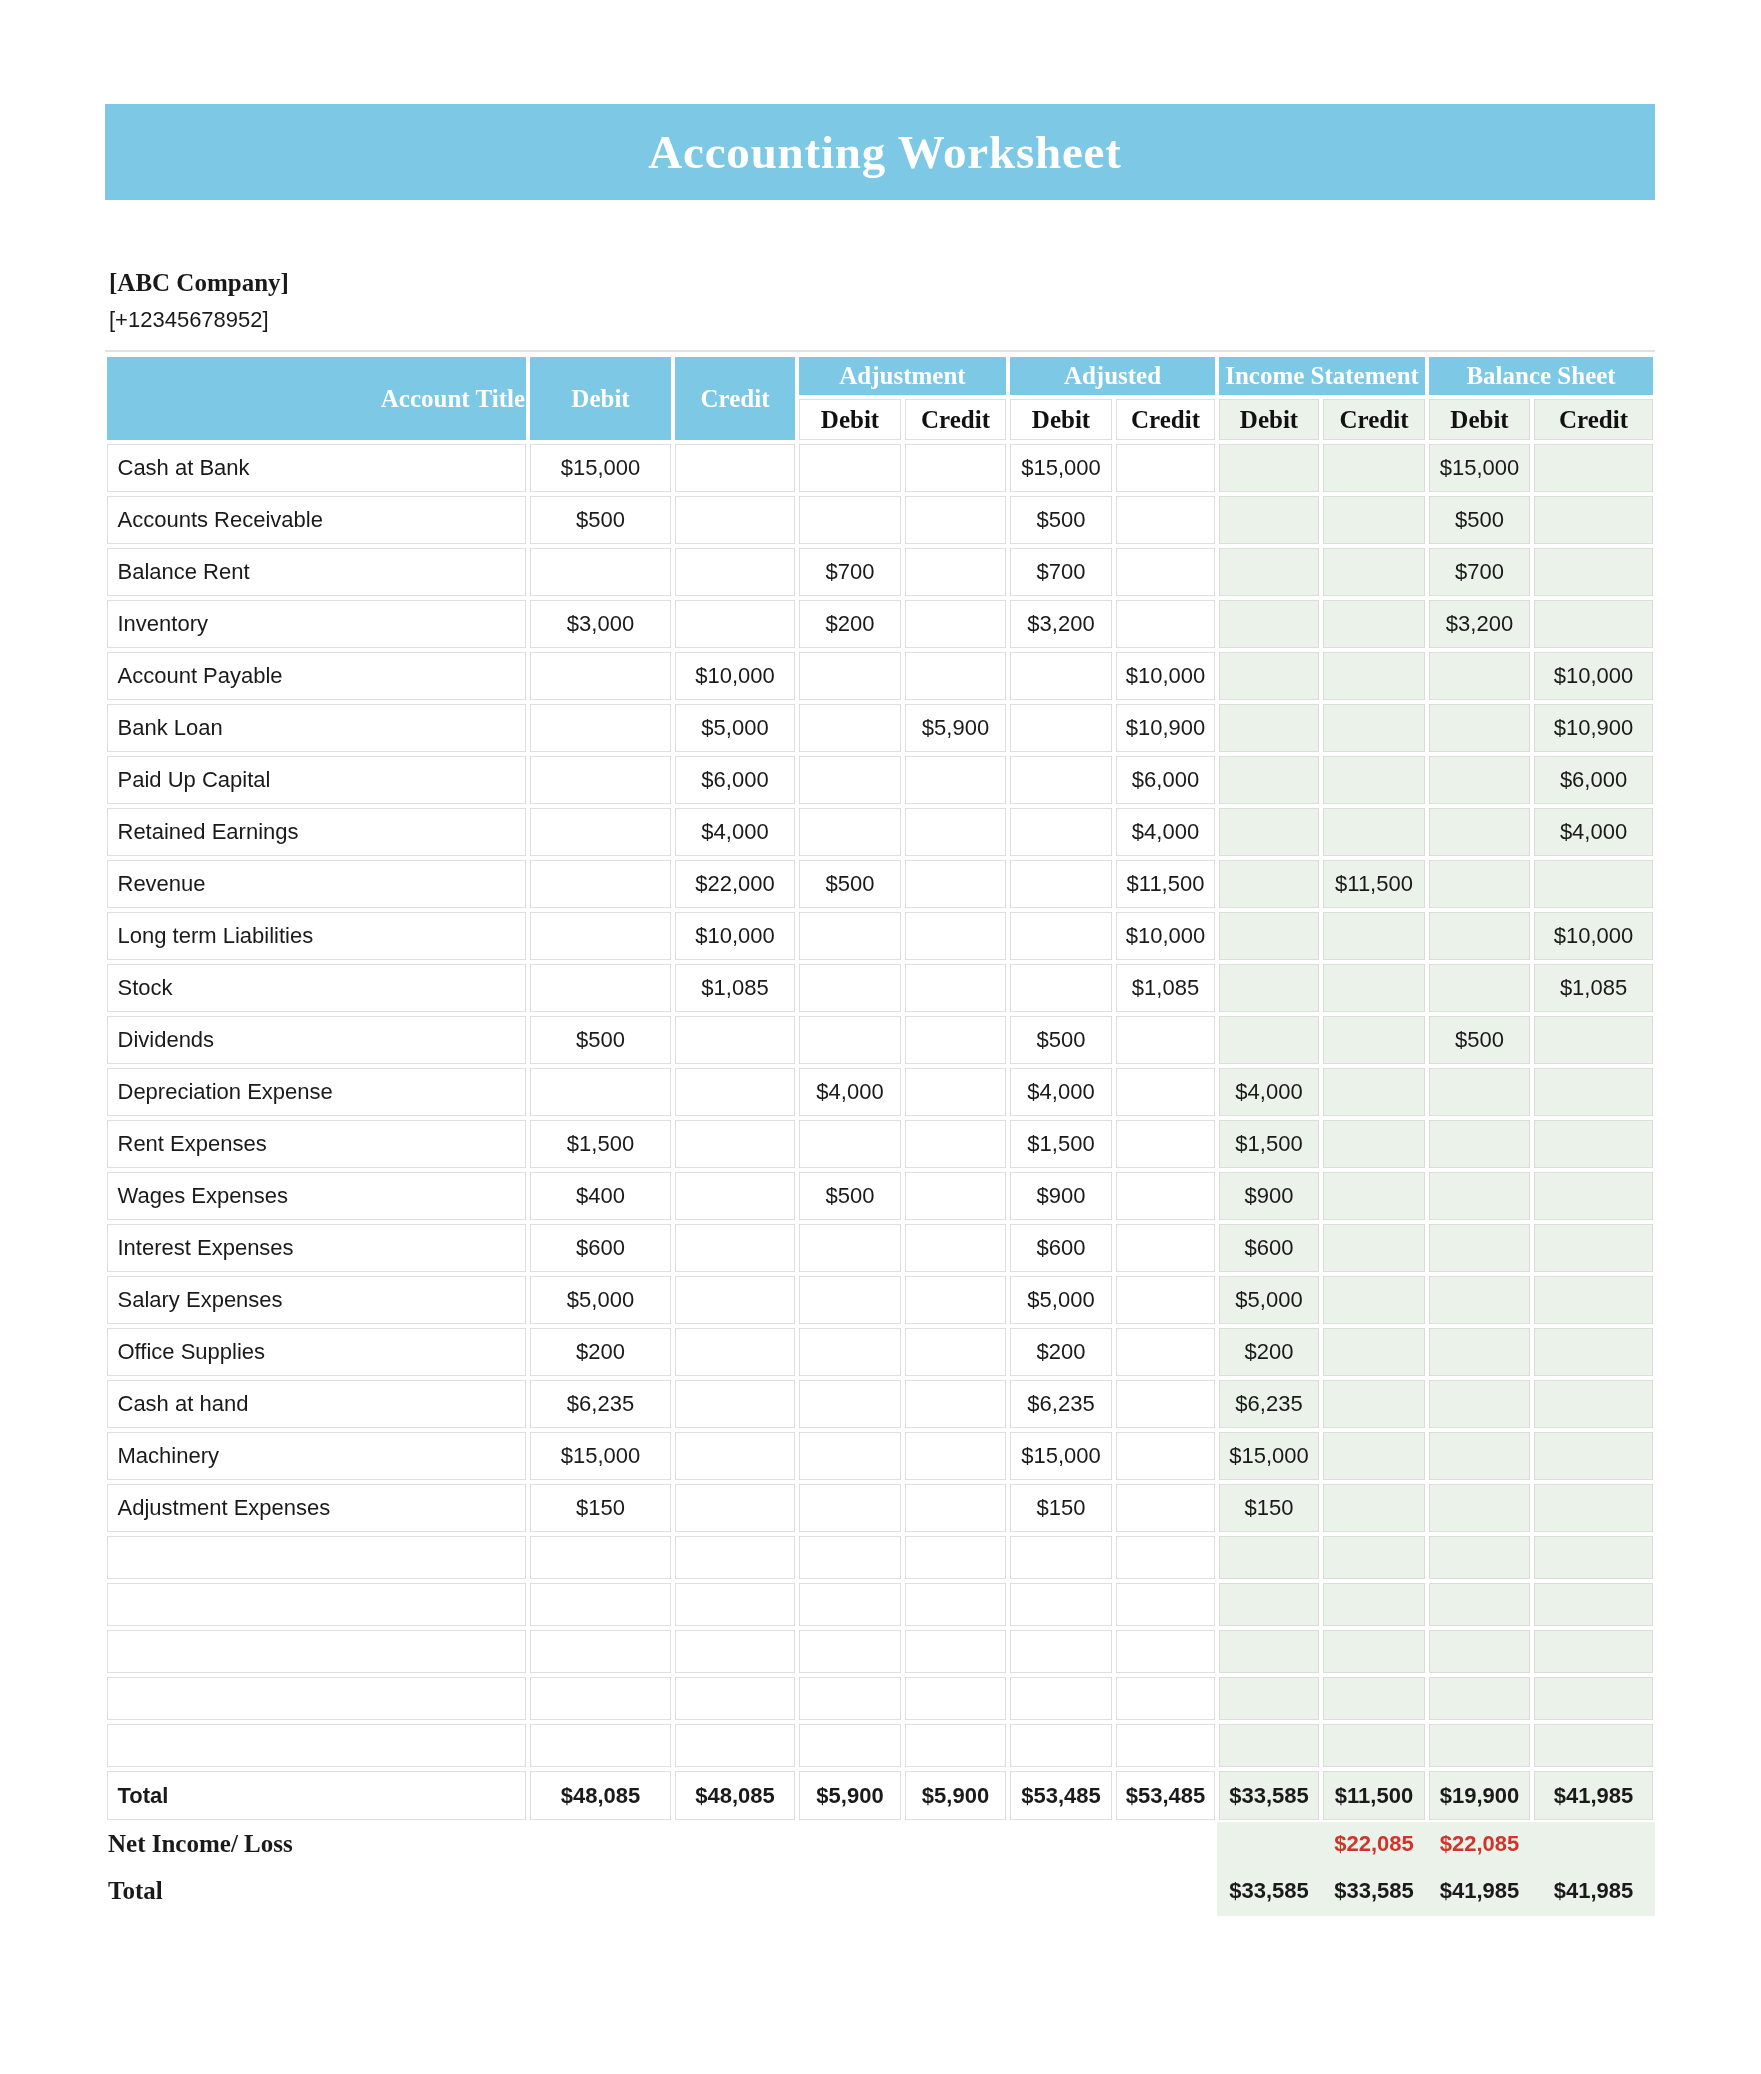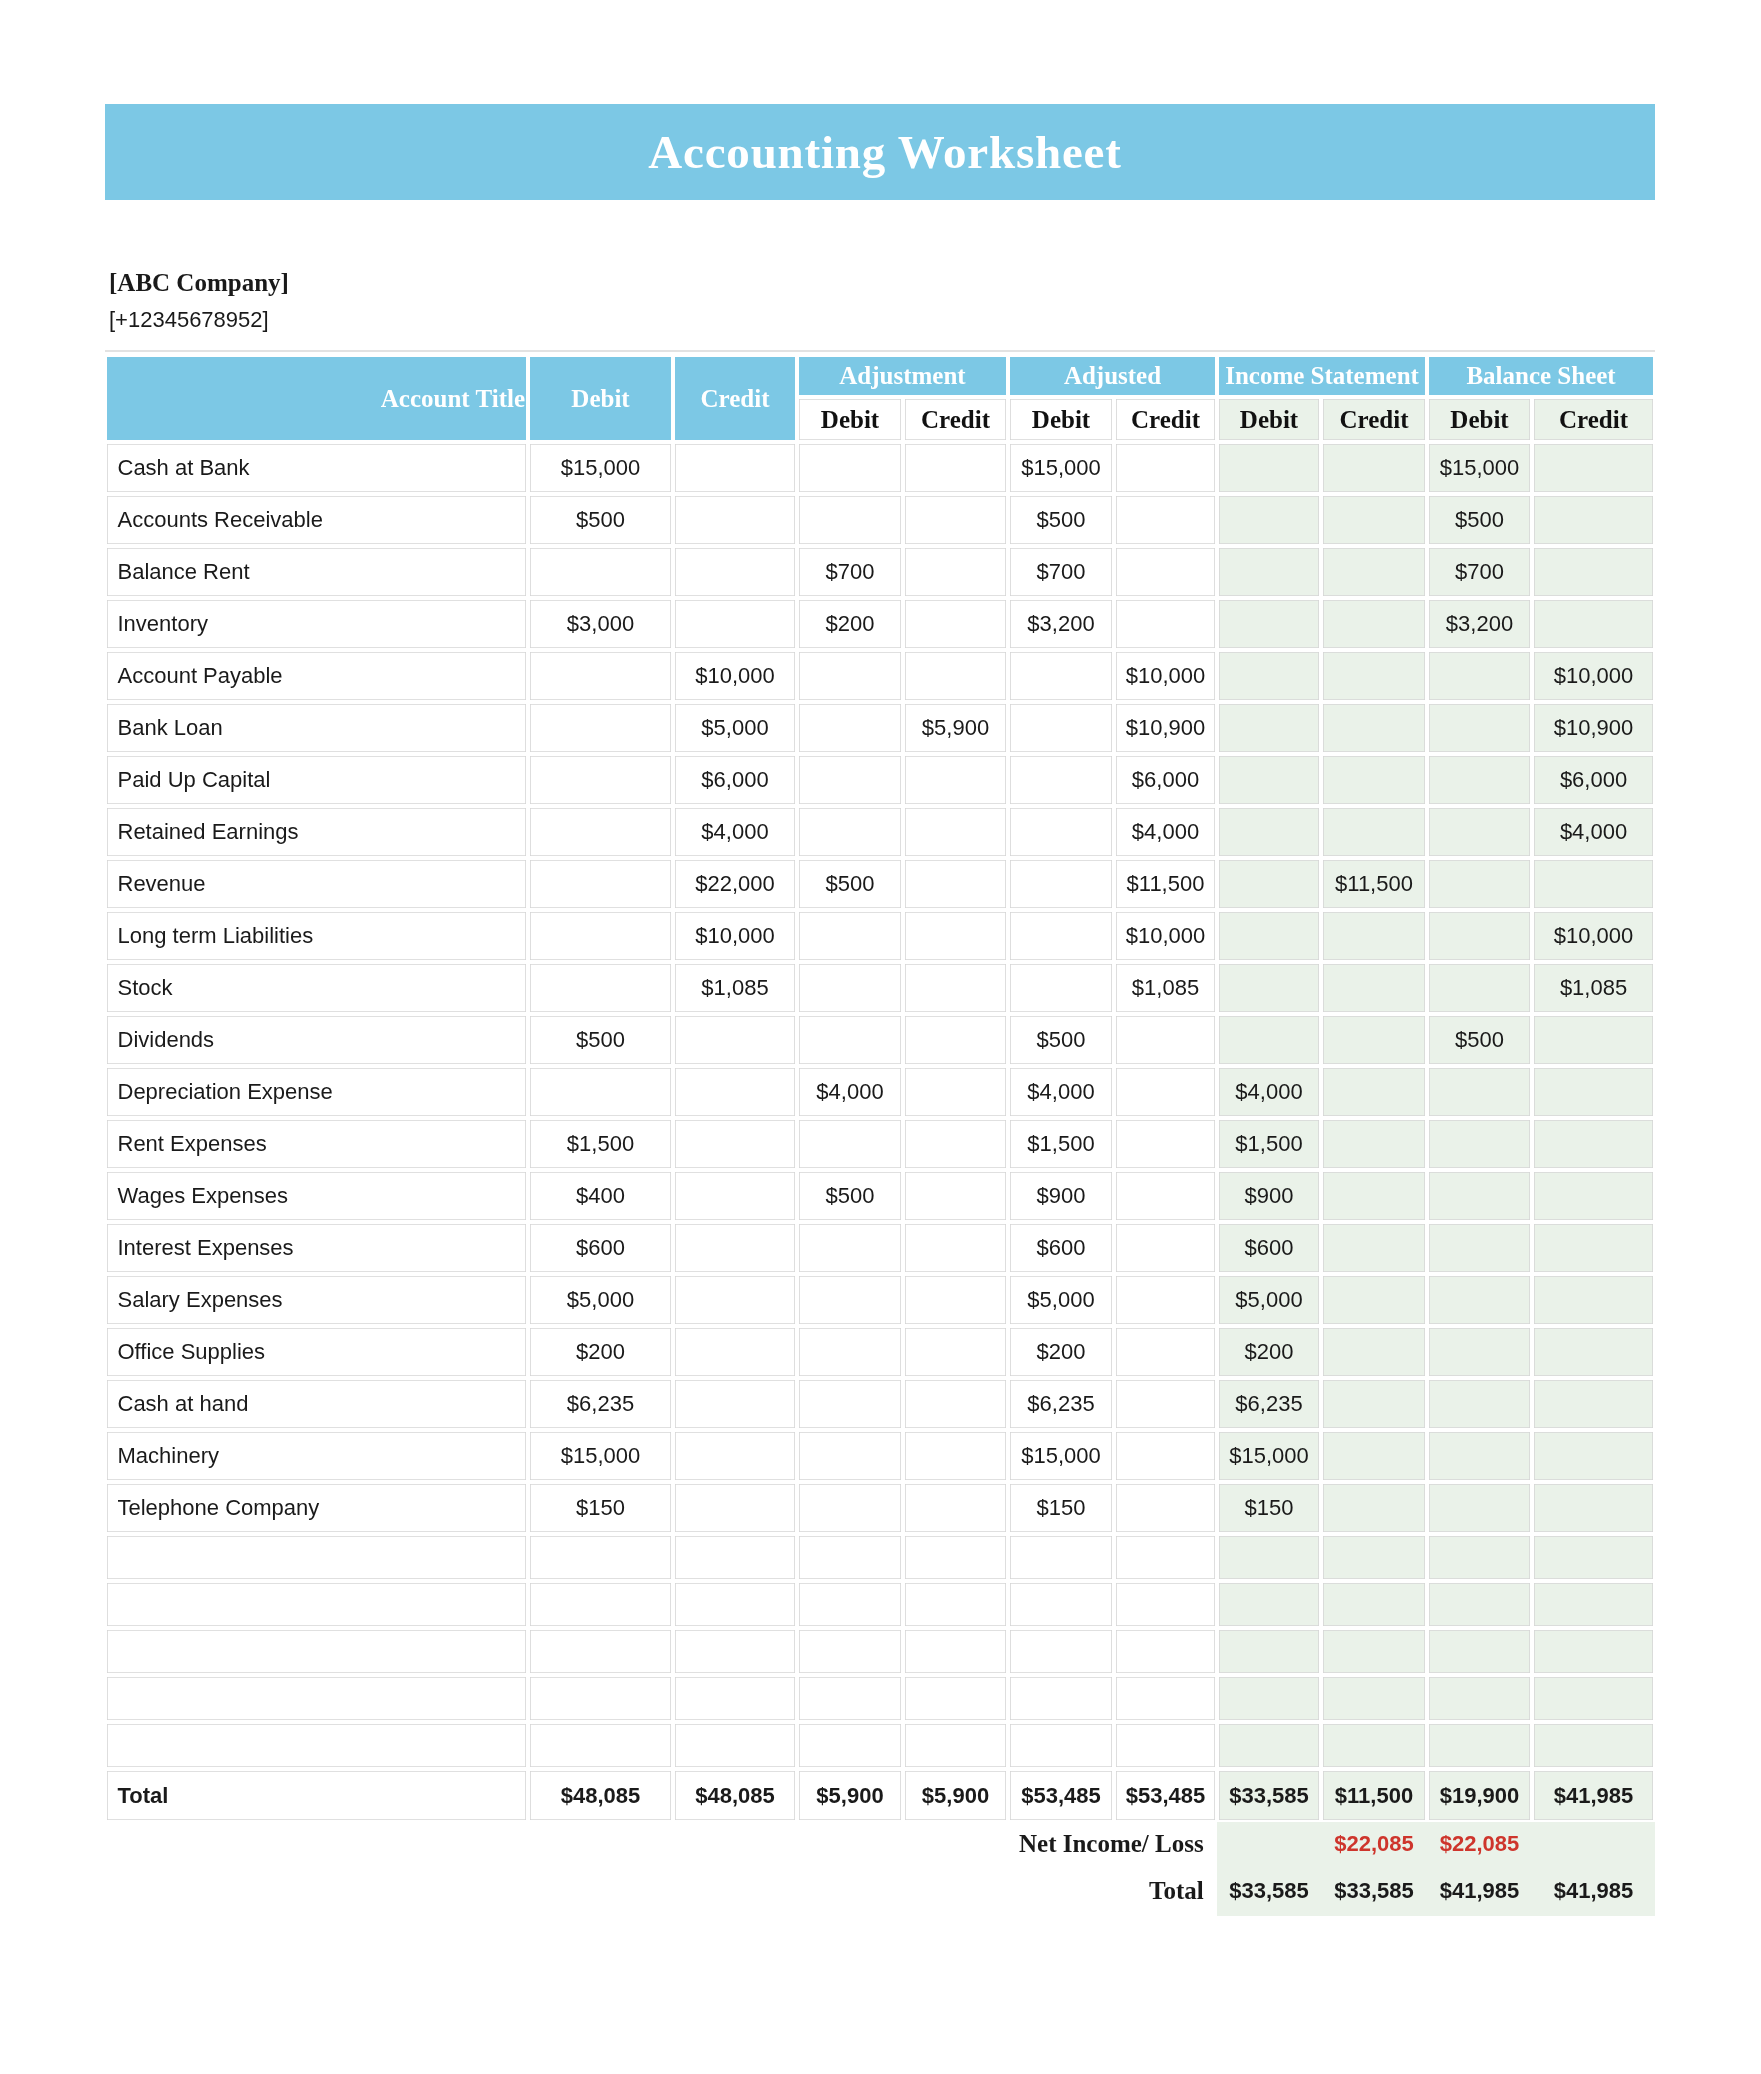--- a/index.html
+++ b/index.html
@@ -54,21 +54,21 @@
   thead tr.sub-row{height:45px;}
   tr.data-row{height:52px;}
   tr.empty-row{height:47px;}
   tr.total-row{height:53px;}
   tr.footer-row{height:44px;}
   tr.footer-row.final{height:50px;}
 
   
   .footer-label{background:transparent;border:2.4px solid transparent;box-shadow:none;
                 font-family:"Liberation Serif","DejaVu Serif",serif;
-                font-size:25px;font-weight:bold;text-align:right;padding-right:11.3px;}
+                font-size:25px;font-weight:bold;padding-right:11.3px;}
   .fgreen{background:var(--green);border:2.4px solid var(--green);box-shadow:none;
           font-size:22px;text-align:center;font-weight:bold;}
   .fgreen.red{color:var(--red);}
 </style>
 </head>
 <body>
 
 <div class="page">
 
   <header class="banner">
@@ -372,21 +372,21 @@
           <td class="cell"></td>
           <td class="cell"></td>
           <td class="cell">$15,000</td>
           <td class="cell"></td>
           <td class="cell green">$15,000</td>
           <td class="cell green"></td>
           <td class="cell green"></td>
           <td class="cell green"></td>
         </tr>
         <tr class="data-row">
-          <td class="cell title-cell">Telephone Company</td>
+          <td class="cell title-cell">Adjustment Expenses</td>
           <td class="cell">$150</td>
           <td class="cell"></td>
           <td class="cell"></td>
           <td class="cell"></td>
           <td class="cell">$150</td>
           <td class="cell"></td>
           <td class="cell green">$150</td>
           <td class="cell green"></td>
           <td class="cell green"></td>
           <td class="cell green"></td>

